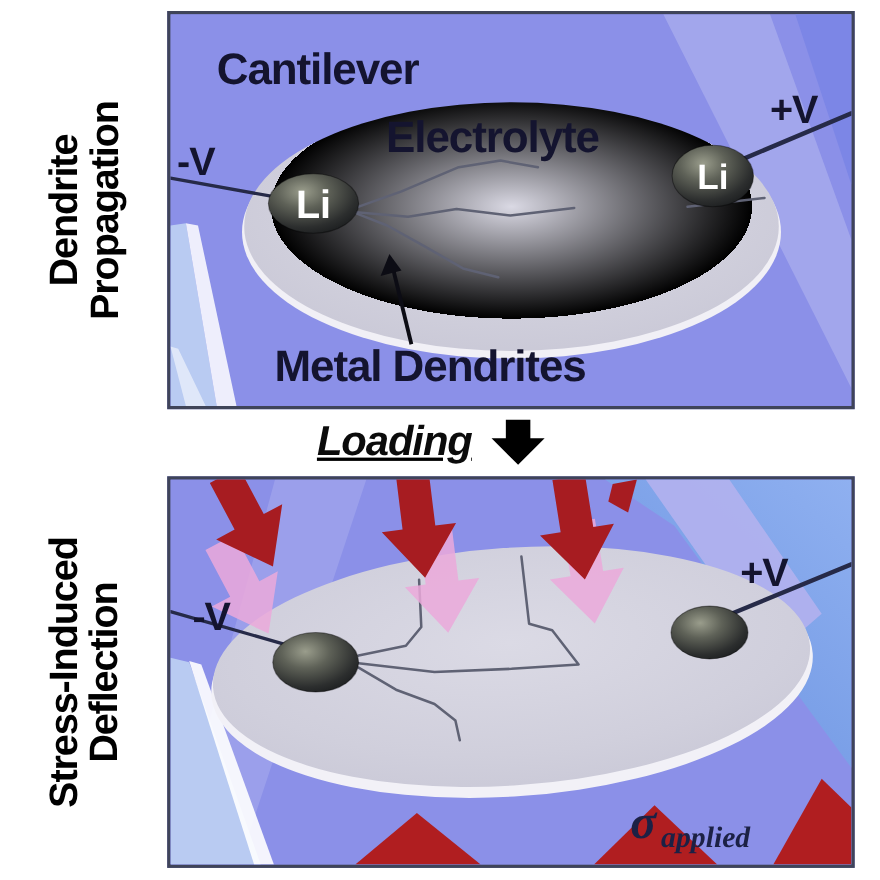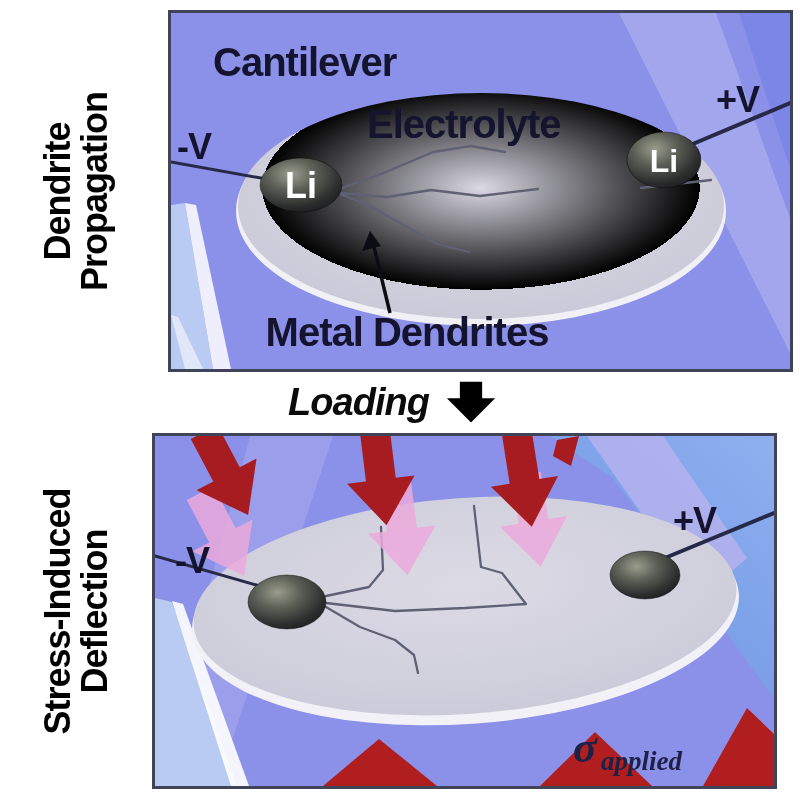--- a/index.html
+++ b/index.html
@@ -4,25 +4,25 @@
 <style>
   html,body{margin:0;padding:0;background:#fff;}
   .figure{position:relative;width:800px;height:800px;background:#ffffff;overflow:hidden;
           font-family:"Liberation Sans",sans-serif;}
   .side-label{position:absolute;left:0;width:152px;display:flex;align-items:center;justify-content:center;}
   .side-label.top{top:10px;height:362px;}
   .side-label.bottom{top:433px;height:356px;}
   .side-label .rot{transform:rotate(-90deg);text-align:center;white-space:nowrap;
                    font-weight:800;font-size:36px;line-height:1.04;color:#000;letter-spacing:-1px;}
   .panel{position:absolute;left:152px;width:625px;border:3px solid #3f4459;box-sizing:border-box;background:#8b90e8;}
-  .panel.p1{top:10px;height:362px;margin-left:16px;}
+  .panel.p1{top:10px;height:362px;}
   .panel.p2{top:433px;height:356px;}
   .panel svg{display:block;}
   .loading-row{position:absolute;left:152px;top:372px;width:625px;height:61px;
-               display:flex;align-items:center;justify-content:center;}
+               display:flex;align-items:center;justify-content:center;text-decoration:underline;}
   .loading-inner{display:flex;align-items:center;gap:16px;transform:translateX(-72px);}
   .loading-text{font-style:italic;font-weight:600;font-size:38px;color:#0b0b0b;letter-spacing:-1px;}
   text{font-family:"Liberation Sans",sans-serif;}
   .t-navy{fill:#14142f;font-weight:800;letter-spacing:-1px;}
   .t-white{fill:#ffffff;font-weight:800;}
   .t-sigma{fill:#1c2145;font-weight:700;font-style:italic;font-family:"Liberation Serif",serif;}
   .dendrite{stroke:#5f6274;stroke-width:2.3;fill:none;stroke-linecap:round;stroke-linejoin:round;}
   .wire{stroke:#262a48;fill:none;stroke-linecap:round;}
 </style>
 </head>

